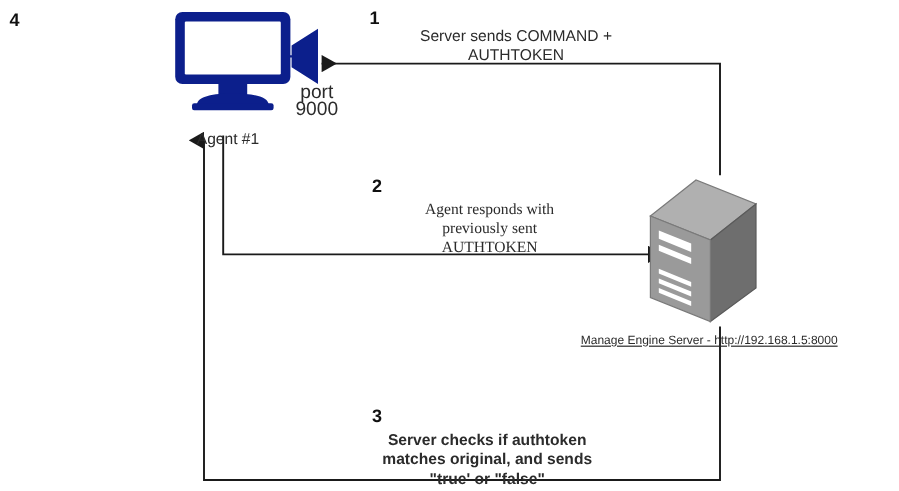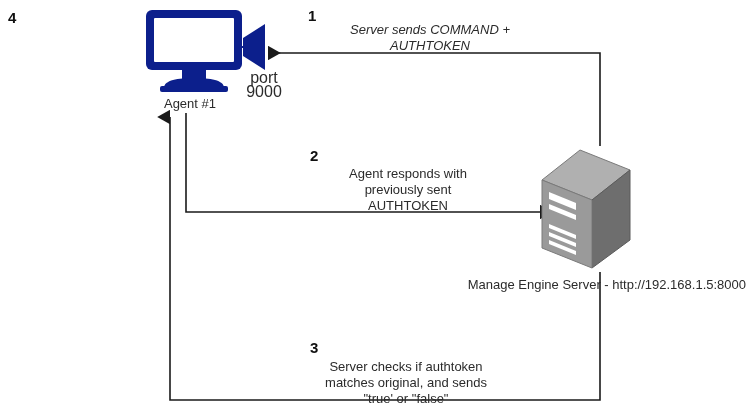--- a/index.html
+++ b/index.html
@@ -52,69 +52,71 @@
   #num4 {
     left: 8px;
     top: 10px;
   }
 
   
   #cap1 {
     left: 320px;
     top: 22px;
     width: 220px;
-    font-style: italic;
   }
   #num1 {
     left: 308px;
     top: 8px;
   }
 
   
   #cap2 {
     left: 310px;
     top: 166px;
     width: 196px;
+    font-family: Liberation Serif, serif;
   }
   #num2 {
     left: 310px;
     top: 148px;
   }
 
   
   #cap3 {
     left: 300px;
     top: 359px;
     width: 212px;
+    font-weight: bold;
   }
   #num3 {
     left: 310px;
     top: 340px;
   }
 
   
   #port-label {
     left: 231px;
     top: 71px;
     width: 66px;
     font-size: 16px;
     line-height: 14px;
   }
   #agent-label {
     left: 150px;
-    top: 96px;
+    top: 108px;
     width: 80px;
     font-size: 13px;
   }
   #server-label {
     left: 436px;
     top: 277px;
     width: 310px;
-    font-size: 13px;
-    text-align: right;
+    font-size: 10px;
+    text-align: center;
+    text-decoration: underline;
   }
 
   
   #monitor {
     position: absolute;
     left: 142px;
     top: 8px;
     width: 130px;
     height: 84px;
   }

